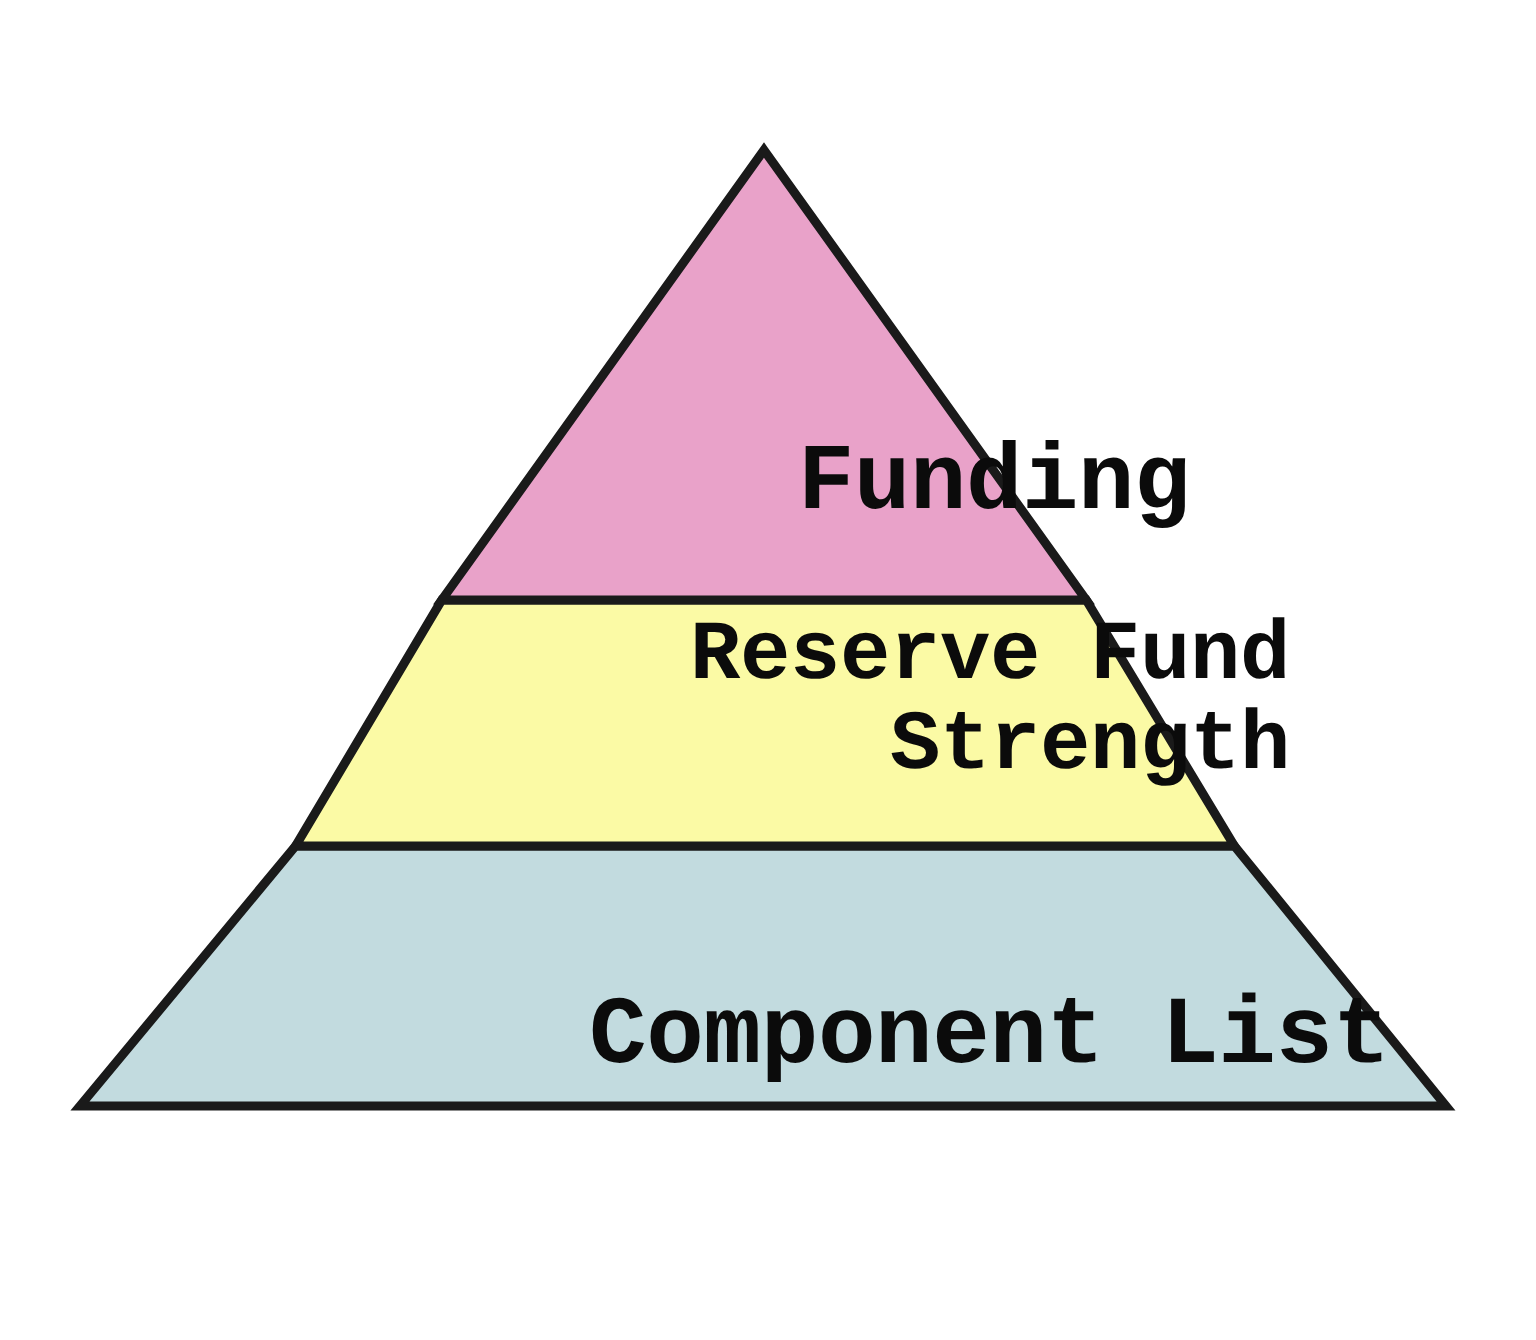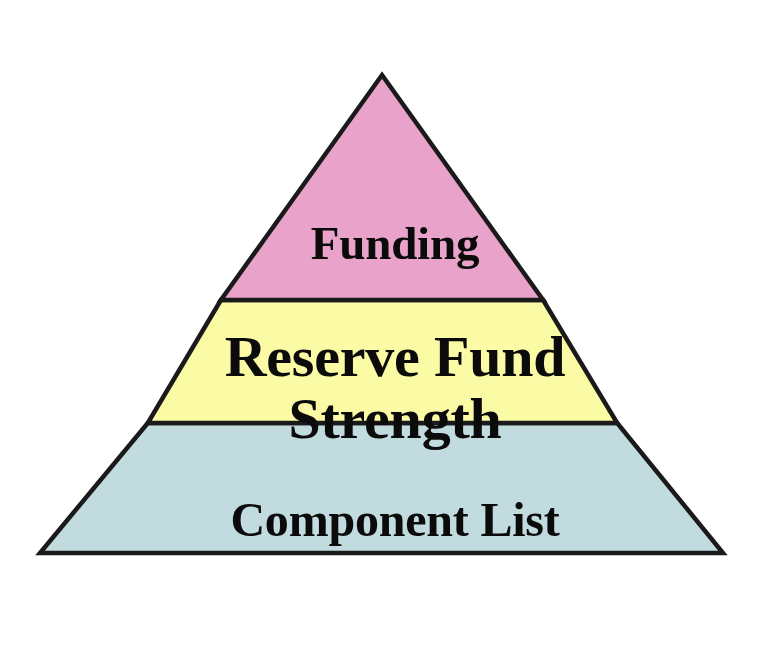--- a/index.html
+++ b/index.html
@@ -22,40 +22,40 @@
   #pyramid-svg {
     position: absolute;
     left: 0;
     top: 0;
     width: 768px;
     height: 670px;
     display: block;
   }
   .tier-label {
     position: absolute;
-    text-align: center;
-    font-family: Liberation Serif, serif;
+    text-align: right;
+    font-family: Liberation Mono, monospace;
     font-weight: bold;
     color: #0b0b0b;
     line-height: 1.07;
     letter-spacing: -0.2px;
     white-space: pre-line;
     pointer-events: none;
   }
   #label-funding {
     left: 195px;
     top: 218px;
     width: 400px;
     font-size: 47px;
   }
   #label-reserve {
     left: 145px;
-    top: 326px;
+    top: 306px;
     width: 500px;
-    font-size: 58px;
+    font-size: 42px;
   }
   #label-component {
     left: 95px;
     top: 470px;
     width: 600px;
     font-size: 48px;
     margin-top: 24px;
   }
 </style>
 </head>

